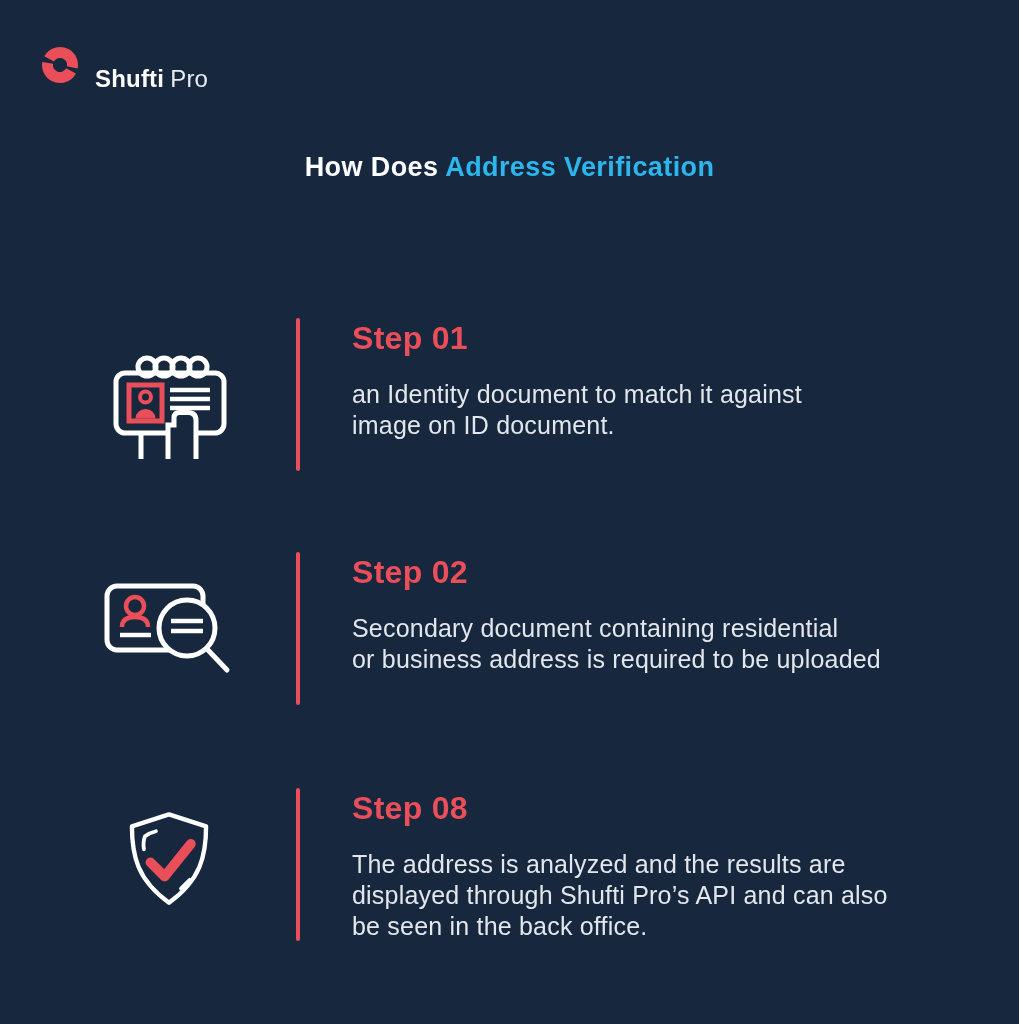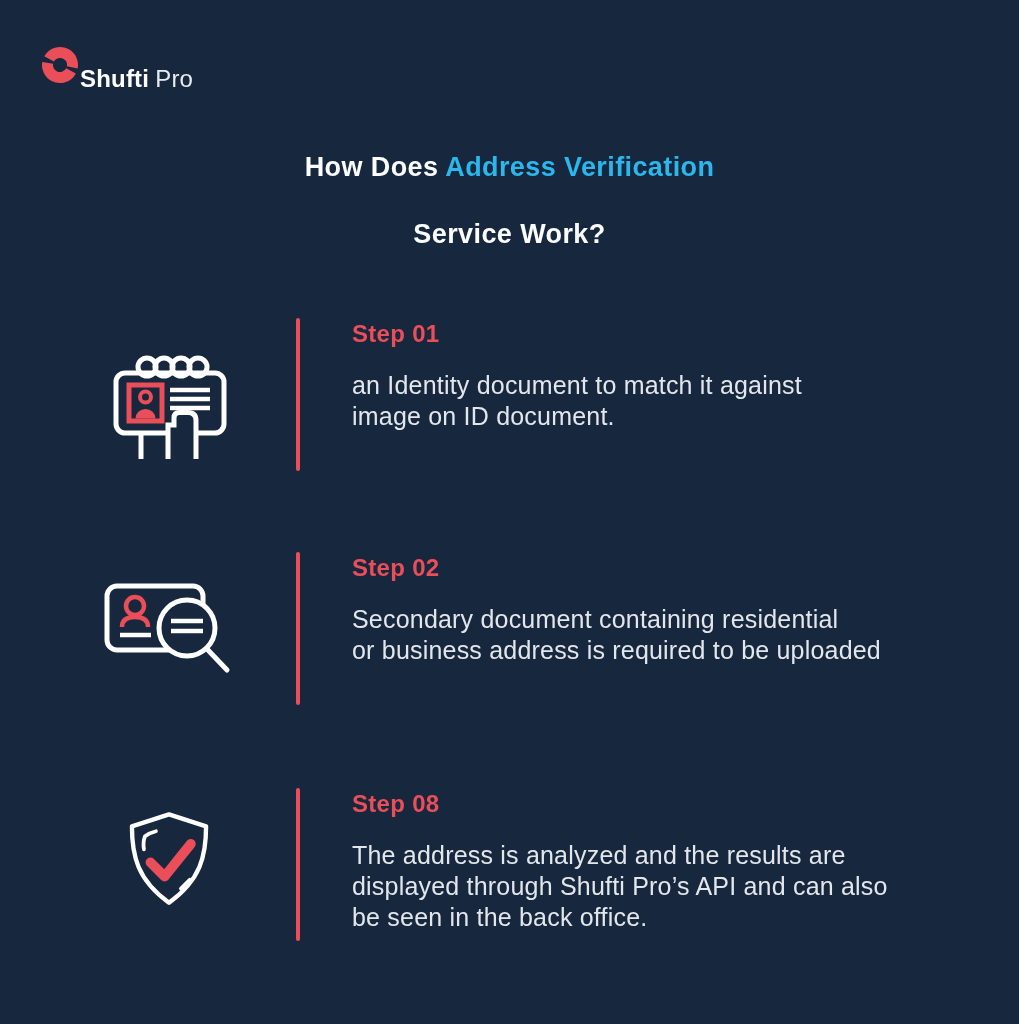--- a/index.html
+++ b/index.html
@@ -16,20 +16,21 @@
     font-family: "Liberation Sans", sans-serif;
   }
 
   
   .logo {
     position: absolute;
     left: 40px;
     top: 36px;
     display: flex;
     align-items: center;
+    gap: 15px;
   }
   .logo-text {
     font-size: 24px;
     color: #FFFFFF;
     letter-spacing: 0.2px;
     display: flex;
     align-items: baseline;
   }
   .logo-text .primary { font-weight: 700; }
   .logo-text .secondary { font-weight: 300; color: #E9ECF0; margin-left: 6px; margin-top: 29px; }
@@ -75,21 +76,21 @@
   .r3 .step-icon { left: 114px; top: 22px; }
 
   .step-content {
     position: absolute;
     left: 352px;
     top: 0;
     width: 620px;
   }
   .step-label {
     margin: 2px 0 0 0;
-    font-size: 24px;
+    font-size: 32px;
     font-weight: 700;
     color: #EA4F59;
     letter-spacing: 0.3px;
   }
   .step-desc {
     margin-top: 22px;
     font-size: 25px;
     line-height: 31px;
     font-weight: 400;
     color: #E3E7EC;
@@ -112,21 +113,20 @@
     </span>
     <span class="logo-text">
       <span class="primary">Shufti</span>
       <span class="secondary">Pro</span>
     </span>
   </div>
 
   <h1 class="title">
     <span><span>How Does </span><span class="highlight">Address Verification</span></span>
     <br>
-    <span>Service Work?</span>
   </h1>
 
   <section class="step-row r1">
     <span class="step-icon">
       <svg width="132" height="110" viewBox="0 0 132 110">
         <g fill="none" stroke="#FFFFFF" stroke-width="5">
           <circle cx="41" cy="16" r="9"></circle>
           <circle cx="58" cy="16" r="9"></circle>
           <circle cx="75" cy="16" r="9"></circle>
           <circle cx="92" cy="16" r="9"></circle>

